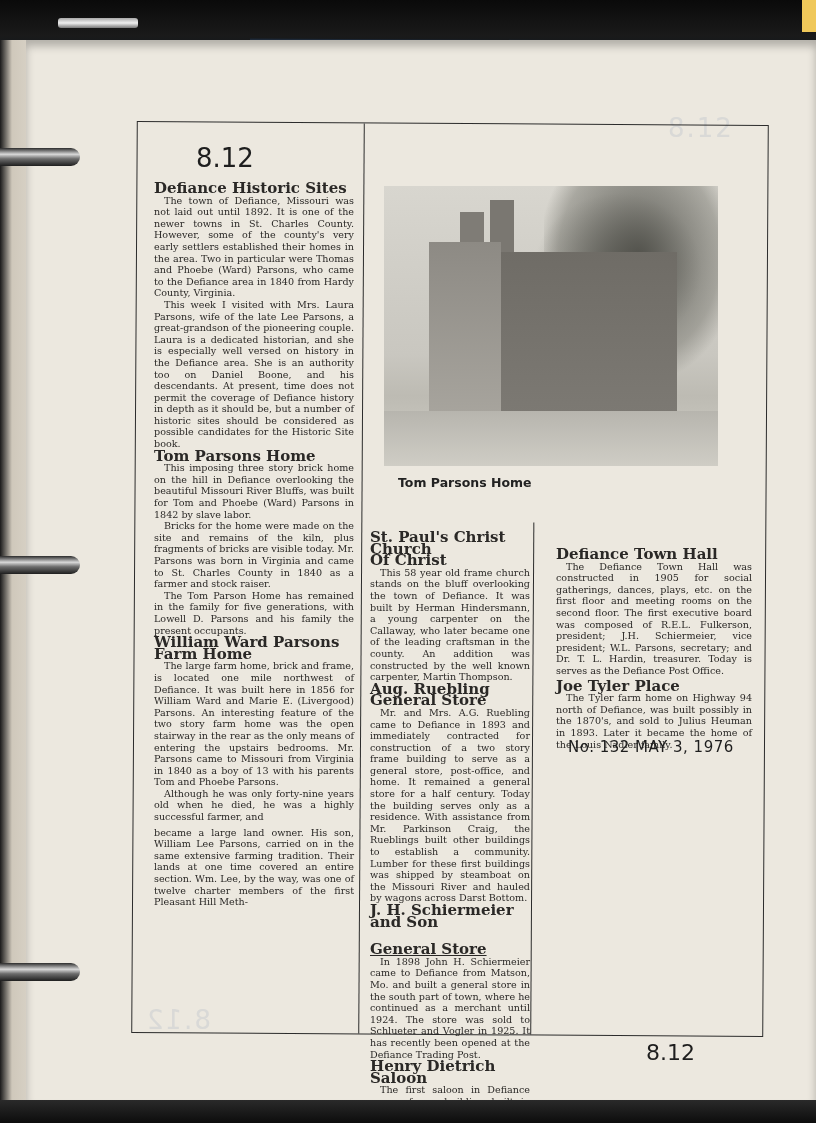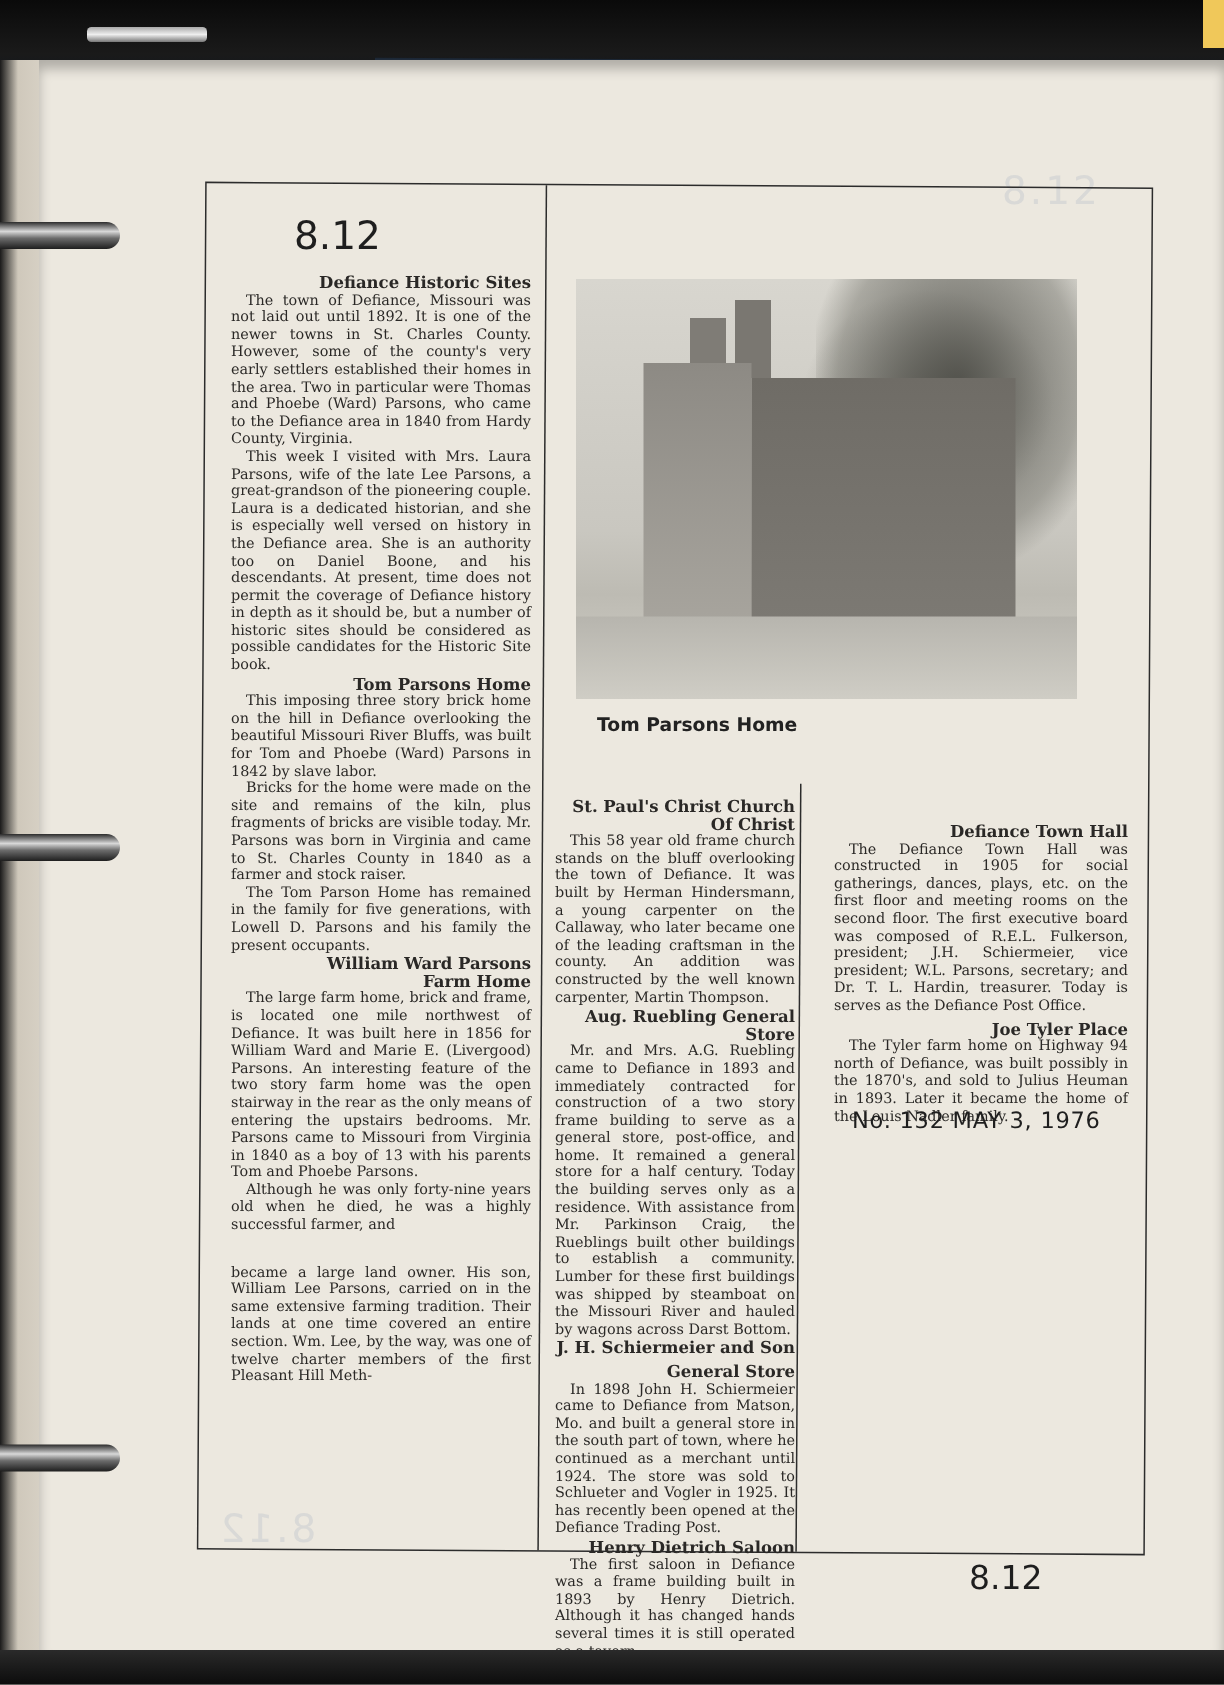--- a/index.html
+++ b/index.html
@@ -58,21 +58,21 @@
     border-left: 1.5px solid #2c2c2c;
   }
   .col {
     position: absolute;
     color: #2a2826;
     font-size: 9.6px;
     line-height: 11.6px;
     text-align: justify;
   }
   .col h4 {
-    font-size: 11px; font-weight: bold; text-align: right; margin: 1px 0 0 0;
+    font-size: 15px; font-weight: bold; text-align: left; margin: 1px 0 0 0;
   }
   .col p { text-indent: 10px; }
   .hand {
     font-family: "DejaVu Sans", sans-serif; color: #1e1e1e; font-weight: normal;
   }
   .photo {
     position: absolute; left: 384px; top: 186px; width: 334px; height: 280px;
     background:
       radial-gradient(ellipse 120px 110px at 70% 30%, rgba(60,60,55,0.55), transparent 70%),
       linear-gradient(180deg, #d8d6cf 0%, #c9c7c0 60%, #bdbbb3 75%, #d2d0c8 100%);
@@ -133,41 +133,41 @@
   <p>The town of Defiance, Missouri was not laid out until 1892. It is one of the newer towns in St. Charles County. However, some of the county's very early settlers established their homes in the area. Two in particular were Thomas and Phoebe (Ward) Parsons, who came to the Defiance area in 1840 from Hardy County, Virginia.</p>
   <p>This week I visited with Mrs. Laura Parsons, wife of the late Lee Parsons, a great-grandson of the pioneering couple. Laura is a dedicated historian, and she is especially well versed on history in the Defiance area. She is an authority too on Daniel Boone, and his descendants. At present, time does not permit the coverage of Defiance history in depth as it should be, but a number of historic sites should be considered as possible candidates for the Historic Site book.</p>
   <h4>Tom Parsons Home</h4>
   <p>This imposing three story brick home on the hill in Defiance overlooking the beautiful Missouri River Bluffs, was built for Tom and Phoebe (Ward) Parsons in 1842 by slave labor.</p>
   <p style="font-weight:normal;">Bricks for the home were made on the site and remains of the kiln, plus fragments of bricks are visible today. Mr. Parsons was born in Virginia and came to St. Charles County in 1840 as a farmer and stock raiser.</p>
   <p>The Tom Parson Home has remained in the family for five generations, with Lowell D. Parsons and his family the present occupants.</p>
   <h4>William Ward Parsons</h4>
   <h4 style="margin-top:0;">Farm Home</h4>
   <p>The large farm home, brick and frame, is located one mile northwest of Defiance. It was built here in 1856 for William Ward and Marie E. (Livergood) Parsons. An interesting feature of the two story farm home was the open stairway in the rear as the only means of entering the upstairs bedrooms. Mr. Parsons came to Missouri from Virginia in 1840 as a boy of 13 with his parents Tom and Phoebe Parsons.</p>
   <p>Although he was only forty-nine years old when he died, he was a highly successful farmer, and</p>
-  <p style="text-indent:0; margin-top:20px;">became a large land owner. His son, William Lee Parsons, carried on in the same extensive farming tradition. Their lands at one time covered an entire section. Wm. Lee, by the way, was one of twelve charter members of the first Pleasant Hill Meth-</p>
+  <p style="text-indent:0; margin-top:4px;">became a large land owner. His son, William Lee Parsons, carried on in the same extensive farming tradition. Their lands at one time covered an entire section. Wm. Lee, by the way, was one of twelve charter members of the first Pleasant Hill Meth-</p>
 </div>
 
 <div class="photo">
   <div class="tree"></div>
   <div class="chimney1"></div>
   <div class="chimney2"></div>
   <div class="house-tall"></div>
   <div class="house-main"></div>
   <div class="ground"></div>
 </div>
 <div class="caption">Tom Parsons Home</div>
 
 <div class="col" style="left:370px; top:531px; width:160px;">
   <h4>St. Paul's Christ Church</h4>
   <h4 style="margin-top:0;">Of Christ</h4>
   <p>This 58 year old frame church stands on the bluff overlooking the town of Defiance. It was built by Herman Hindersmann, a young carpenter on the Callaway, who later became one of the leading craftsman in the county. An addition was constructed by the well known carpenter, Martin Thompson.</p>
   <h4>Aug. Ruebling General Store</h4>
   <p>Mr. and Mrs. A.G. Ruebling came to Defiance in 1893 and immediately contracted for construction of a two story frame building to serve as a general store, post-office, and home. It remained a general store for a half century. Today the building serves only as a residence. With assistance from Mr. Parkinson Craig, the Rueblings built other buildings to establish a community. Lumber for these first buildings was shipped by steamboat on the Missouri River and hauled by wagons across Darst Bottom.</p>
   <h4>J. H. Schiermeier and Son</h4>
-  <h4 style="margin-top:4px;">General Store</h4>
+  <h4 style="margin-top:16px;text-decoration:underline;">General Store</h4>
   <p>In 1898 John H. Schiermeier came to Defiance from Matson, Mo. and built a general store in the south part of town, where he continued as a merchant until 1924. The store was sold to Schlueter and Vogler in 1925. It has recently been opened at the Defiance Trading Post.</p>
   <h4>Henry Dietrich Saloon</h4>
   <p>The first saloon in Defiance was a frame building built in 1893 by Henry Dietrich. Although it has changed hands several times it is still operated as a tavern.</p>
 </div>
 
 <div class="col" style="left:556px; top:548px; width:196px;">
   <h4>Defiance Town Hall</h4>
   <p>The Defiance Town Hall was constructed in 1905 for social gatherings, dances, plays, etc. on the first floor and meeting rooms on the second floor. The first executive board was composed of R.E.L. Fulkerson, president; J.H. Schiermeier, vice president; W.L. Parsons, secretary; and Dr. T. L. Hardin, treasurer. Today is serves as the Defiance Post Office.</p>
   <h4 style="margin-top:4px;">Joe Tyler Place</h4>
   <p>The Tyler farm home on Highway 94 north of Defiance, was built possibly in the 1870's, and sold to Julius Heuman in 1893. Later it became the home of the Louis Nadler family.</p>

